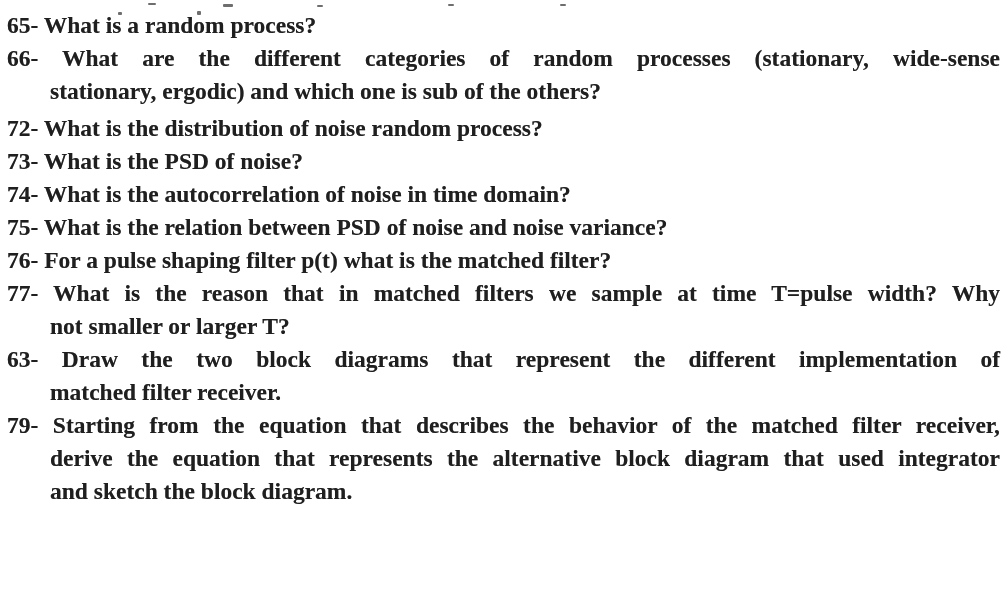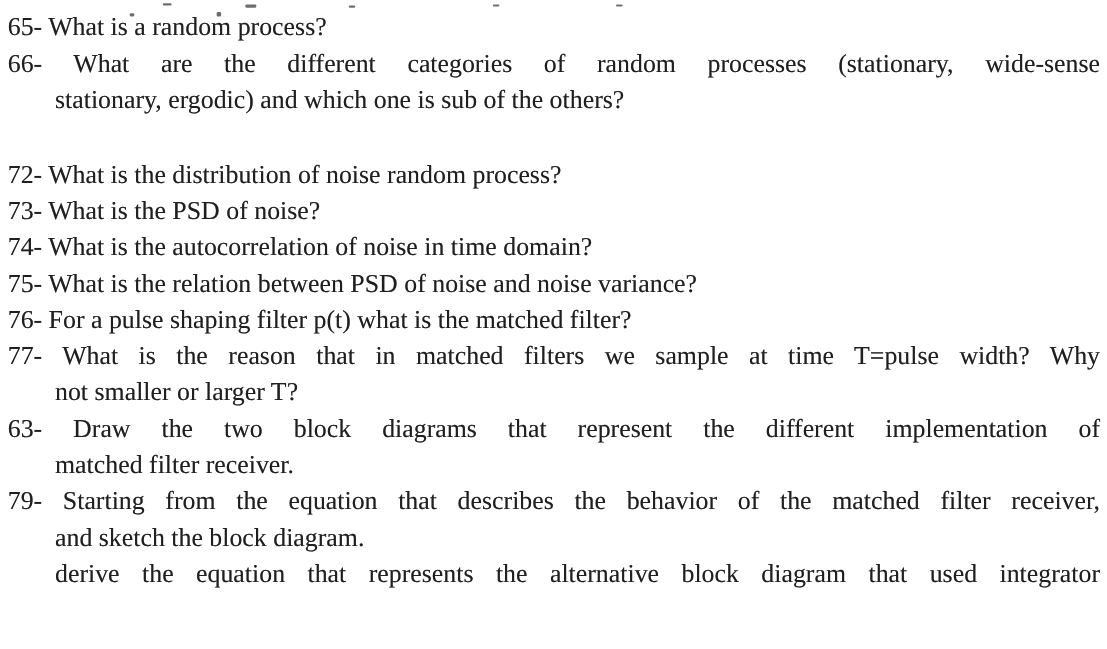--- a/index.html
+++ b/index.html
@@ -16,23 +16,24 @@
   .page {
     position: relative;
     box-sizing: border-box;
     width: 1006px;
     height: 590px;
     padding: 9px 6px 0 0;
     color: var(--text, #1f1f1f);
     font-size: 23.5px;
     line-height: 33px;
     text-shadow: 0 0 0.6px rgba(20,20,20,0.45);
+    font-weight: bold;
   }
   .group + .group {
-    margin-top: 35px;
+    margin-top: 4px;
   }
   .qline {
     padding-left: 50px;
     text-align: left;
   }
   .qline.first {
     text-indent: -43px;
   }
   .qline.just {
     text-align: justify;
@@ -87,17 +88,17 @@
       <div class="question">
         <div class="qline first just"><span class="qnum">77-</span> What is the reason that in matched filters we sample at time T=pulse width? Why</div>
         <div class="qline">not smaller or larger T?</div>
       </div>
       <div class="question">
         <div class="qline first just"><span class="qnum">63-</span> Draw the two block diagrams that represent the different implementation of</div>
         <div class="qline">matched filter receiver.</div>
       </div>
       <div class="question">
         <div class="qline first just"><span class="qnum">79-</span> Starting from the equation that describes the behavior of the matched filter receiver,</div>
+        <div class="qline just">derive the equation that represents the alternative block diagram that used integrator</div>
         <div class="qline">and sketch the block diagram.</div>
-        <div class="qline just">derive the equation that represents the alternative block diagram that used integrator</div>
       </div>
     </div>
   </div>
 
 </body></html>

